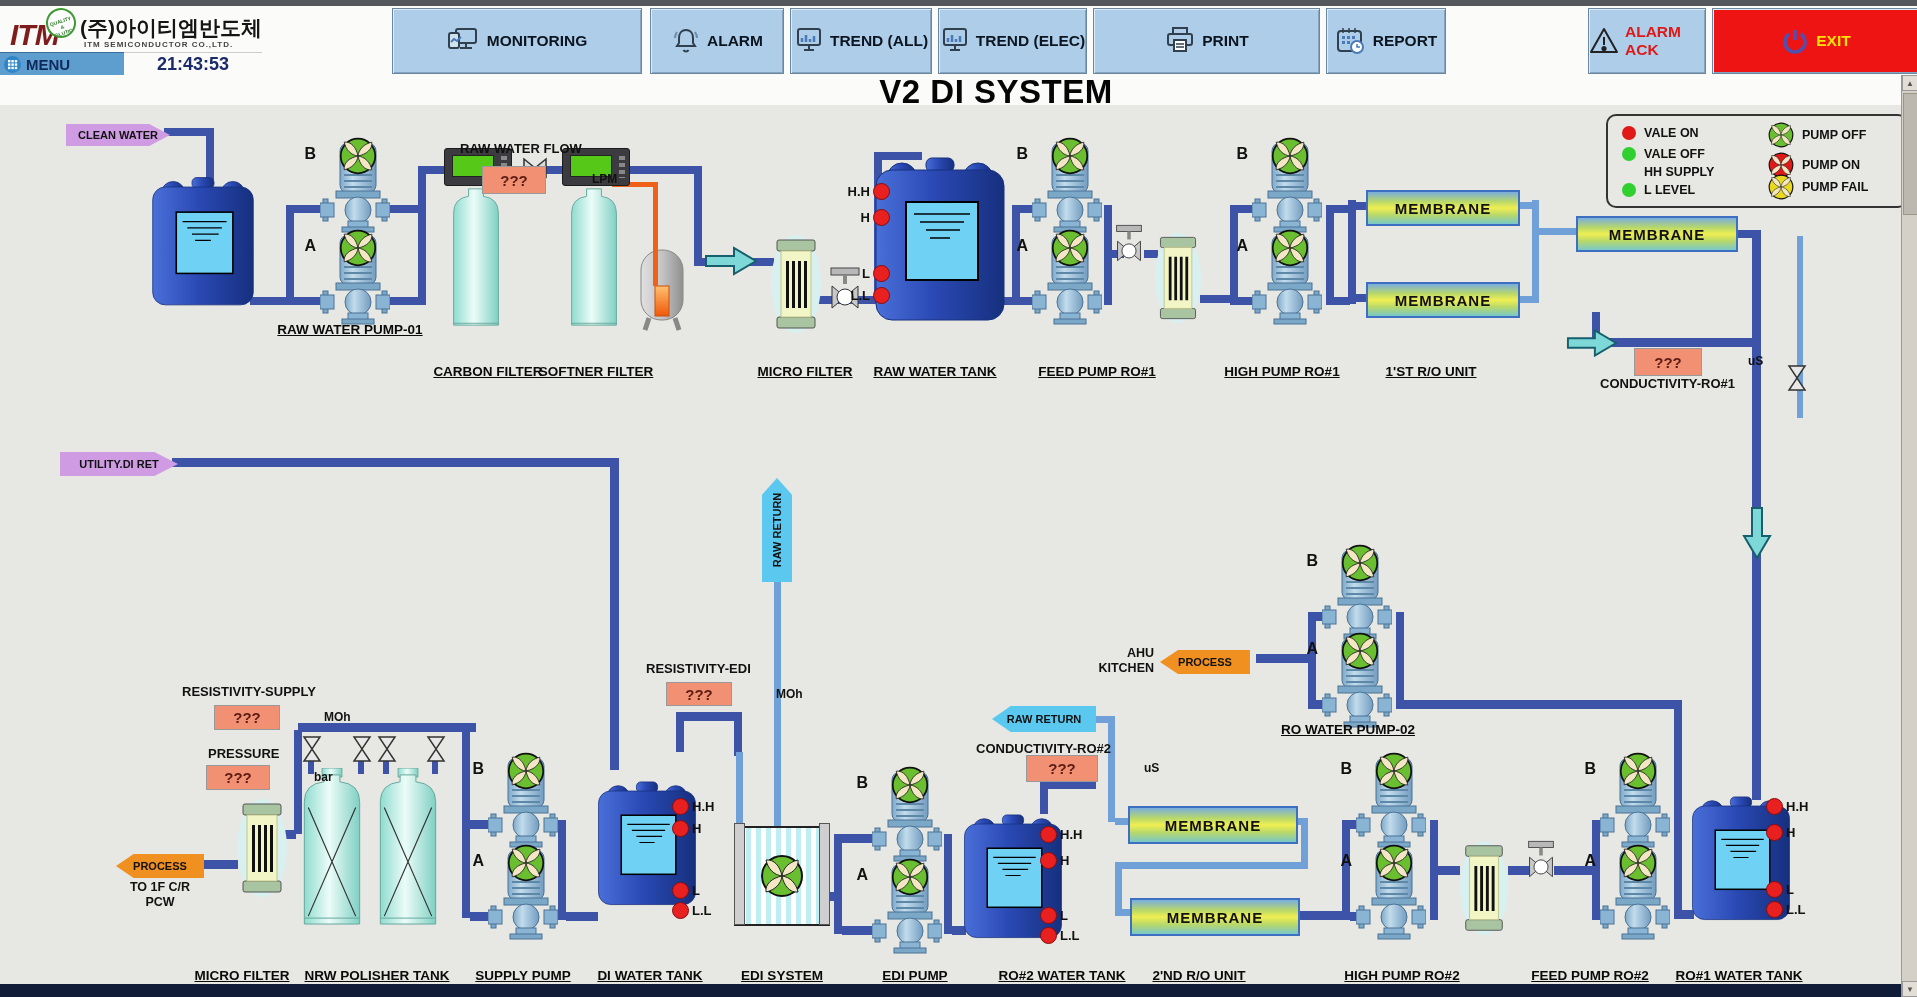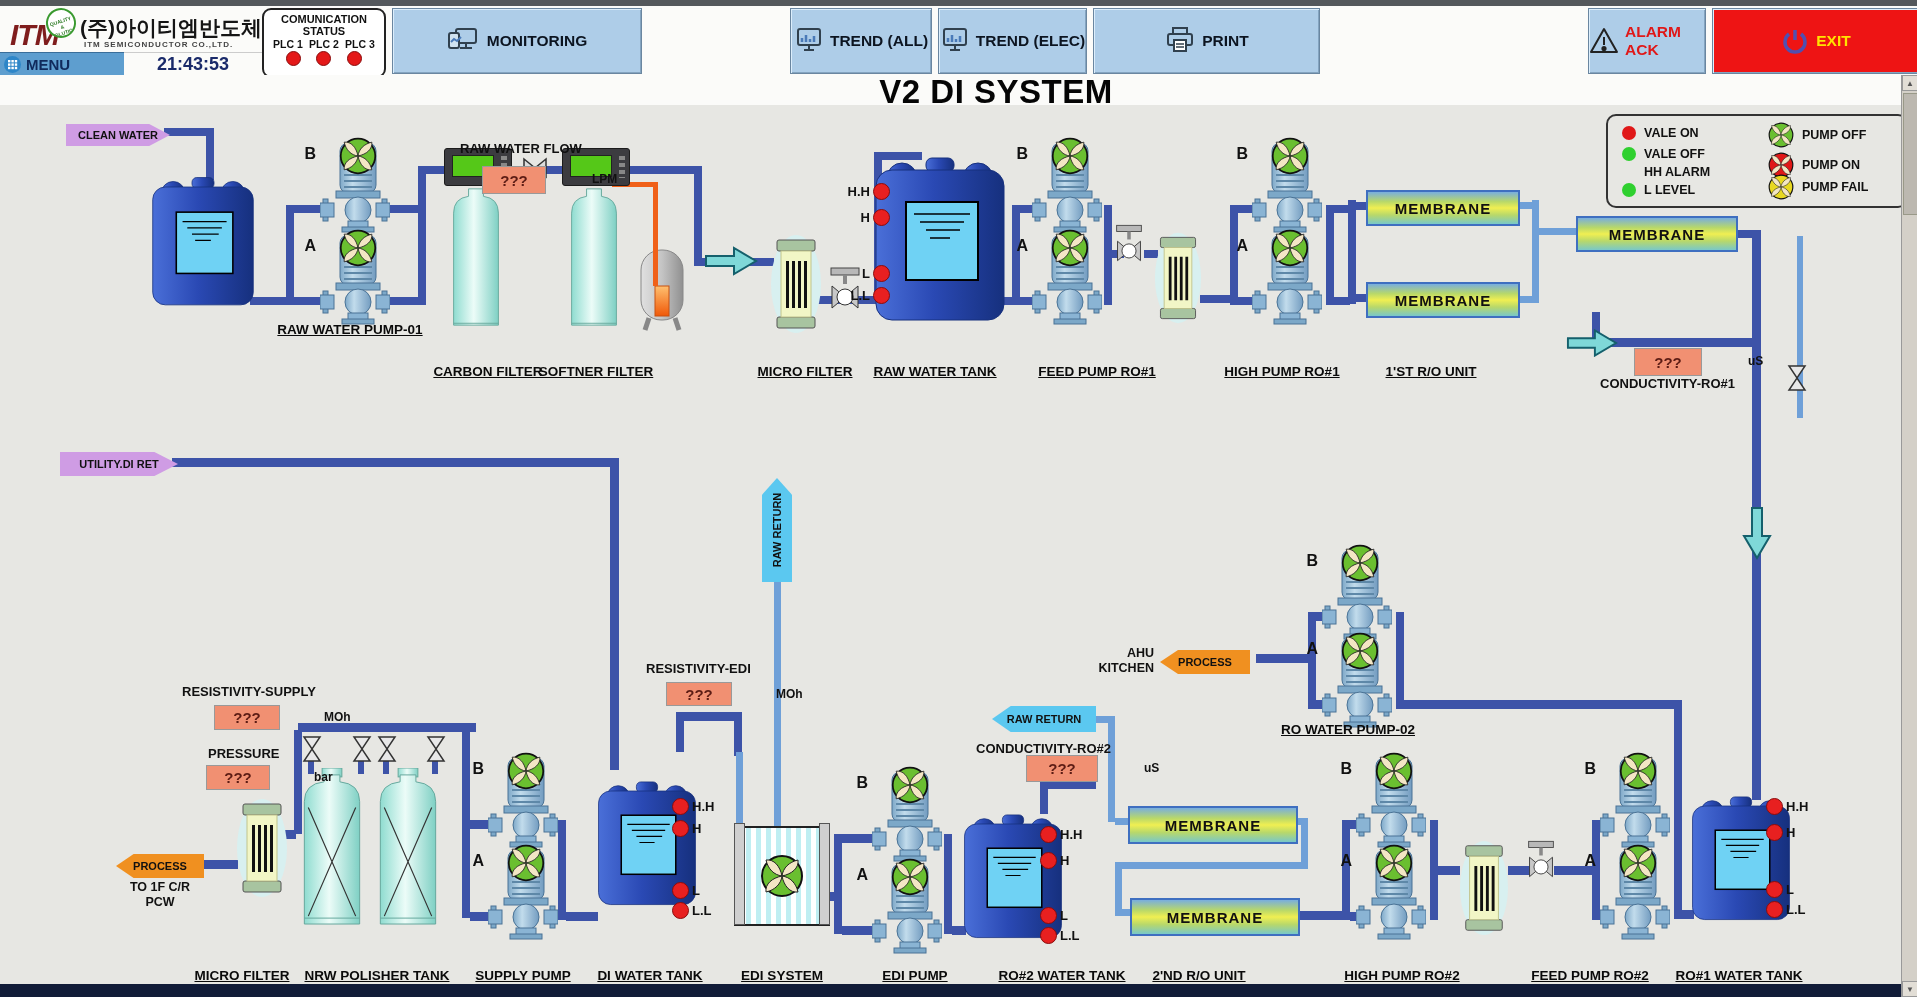--- a/index.html
+++ b/index.html
@@ -212,44 +212,38 @@
             <rect x="10.8" y="7.4" width="2.4" height="2.4"></rect>
           <rect x="4" y="10.8" width="2.4" height="2.4"></rect>
             <rect x="7.4" y="10.8" width="2.4" height="2.4"></rect>
             <rect x="10.8" y="10.8" width="2.4" height="2.4"></rect>
         </g>
       </svg>
       <span style="margin-left:26px">MENU</span>
     </div>
     <div id="clockbox">21:43:53</div>
 
-    <div id="commbox">
-      <div class="l1">COMUNICATION</div>
-      <div class="l2">STATUS</div>
-      <div class="plcs">
-        <span>PLC 1</span>
-        <span>PLC 2</span>
-        <span>PLC 3</span>
-      </div>
-      <div class="dots">
-        <i class="reddot"></i>
-        <i class="reddot"></i>
-        <i class="reddot"></i>
-      </div>
-    </div>
 
     <div class="tbtn" style="left:392px;width:248px">
       <svg class="ticon" width="34" height="30" fill="none" stroke="#30404e" stroke-width="2">
         <rect x="9" y="3" width="20" height="14" rx="2"></rect>
           <path d="M19,17v5 M13,22h12"></path>
         <rect x="2" y="7" width="10" height="15" rx="2" fill="#cfe2f0"></rect>
         <path d="M4,16l3-3 3,2 4-4" stroke="#4a7ab8"></path>
       </svg>
       <span>MONITORING</span>
     </div>
+    <div class="tbtn" style="left:650px;width:132px">
+      <svg class="ticon" width="30" height="30" fill="none" stroke="#30404e" stroke-width="2">
+        <path d="M15,4 C10,4 8,8 8,12 v5 l-2,3 h18 l-2,-3 v-5 C22,8 20,4 15,4 Z"></path>
+        <path d="M12.5,24 a2.8,2.8 0 0 0 5,0"></path>
+        <path d="M4,12 a11,11 0 0 1 2,-6 M26,12 a11,11 0 0 0 -2,-6" stroke="#6a8ab0"></path>
+      </svg>
+      <span>ALARM</span>
+    </div>
     <div class="tbtn" style="left:790px;width:140px">
       <svg class="ticon" width="30" height="30" fill="none" stroke="#30404e" stroke-width="2">
         <rect x="4" y="3" width="22" height="16" rx="2"></rect>
         <path d="M8,16v-4 M12,16v-7 M16,16v-3 M20,16v-6" stroke="#4a7ab8" stroke-width="2.5"></path>
         <path d="M15,19v4 M10,24h10"></path>
       </svg>
       <span>TREND (ALL)</span>
     </div>
     <div class="tbtn" style="left:938px;width:147px">
       <svg class="ticon" width="30" height="30" fill="none" stroke="#30404e" stroke-width="2">
@@ -260,20 +254,36 @@
       <span>TREND (ELEC)</span>
     </div>
     <div class="tbtn" style="left:1093px;width:225px">
       <svg class="ticon" width="32" height="30" fill="none" stroke="#30404e" stroke-width="2">
         <rect x="9" y="2" width="14" height="6"></rect>
         <rect x="4" y="8" width="24" height="11" rx="2"></rect>
         <rect x="10" y="14" width="12" height="11" fill="#fff"></rect>
         <path d="M12,18h8 M12,21h8" stroke-width="1.5"></path>
       </svg>
       <span>PRINT</span>
+    </div>
+    <div class="tbtn" style="left:1326px;width:118px">
+      <svg class="ticon" width="32" height="30" fill="none" stroke="#30404e" stroke-width="2">
+        <rect x="3" y="5" width="23" height="20" rx="3"></rect>
+        <path d="M8,2v5 M14,2v5 M20,2v5" stroke-width="1.5"></path>
+        <g fill="#4a7ab8" stroke="none">
+            <rect x="7" y="10" width="3" height="3"></rect>
+            <rect x="12" y="10" width="3" height="3"></rect>
+            <rect x="17" y="10" width="3" height="3"></rect>
+            <rect x="7" y="15" width="3" height="3"></rect>
+            <rect x="12" y="15" width="3" height="3"></rect>
+          </g>
+        <circle cx="22" cy="21" r="6" fill="#fff" stroke="#4a7ab8"></circle>
+          <path d="M22,18v3h3" stroke="#4a7ab8" stroke-width="1.5"></path>
+      </svg>
+      <span>REPORT</span>
     </div>
     <div class="tbtn ack" style="left:1588px;width:116px">
       <svg class="ticon" width="30" height="30" fill="none" stroke="#222" stroke-width="2">
         <path d="M15,3 L28,26 H2 Z" stroke-linejoin="round"></path>
         <path d="M15,11v8"></path>
           <circle cx="15" cy="22.5" r="1.6" fill="#222"></circle>
       </svg>
       <span>ALARM ACK</span>
     </div>
     <div class="tbtn exit" style="left:1712px;width:205px">
@@ -393,21 +403,21 @@
       <div class="lgrow" style="left:14px;top:10px">
           <i class="lgdot" style="background:#e01818"></i>
           <span>VALE ON</span>
         </div>
       <div class="lgrow" style="left:14px;top:31px">
           <i class="lgdot" style="background:#2fd02f"></i>
           <span>VALE OFF</span>
         </div>
       <div class="lgrow" style="left:14px;top:49px">
           <i class="lgdot none"></i>
-          <span>HH  ALARM</span>
+          <span>HH  SUPPLY</span>
         </div>
       <div class="lgrow" style="left:14px;top:67px">
           <i class="lgdot" style="background:#2fd02f"></i>
           <span>L  LEVEL</span>
         </div>
       <div class="lgrow" style="left:160px;top:6px">
           <svg width="26" height="26" style="color:#6abf30">
             <use href="#fan"></use>
           </svg>
           <span>PUMP OFF</span>

